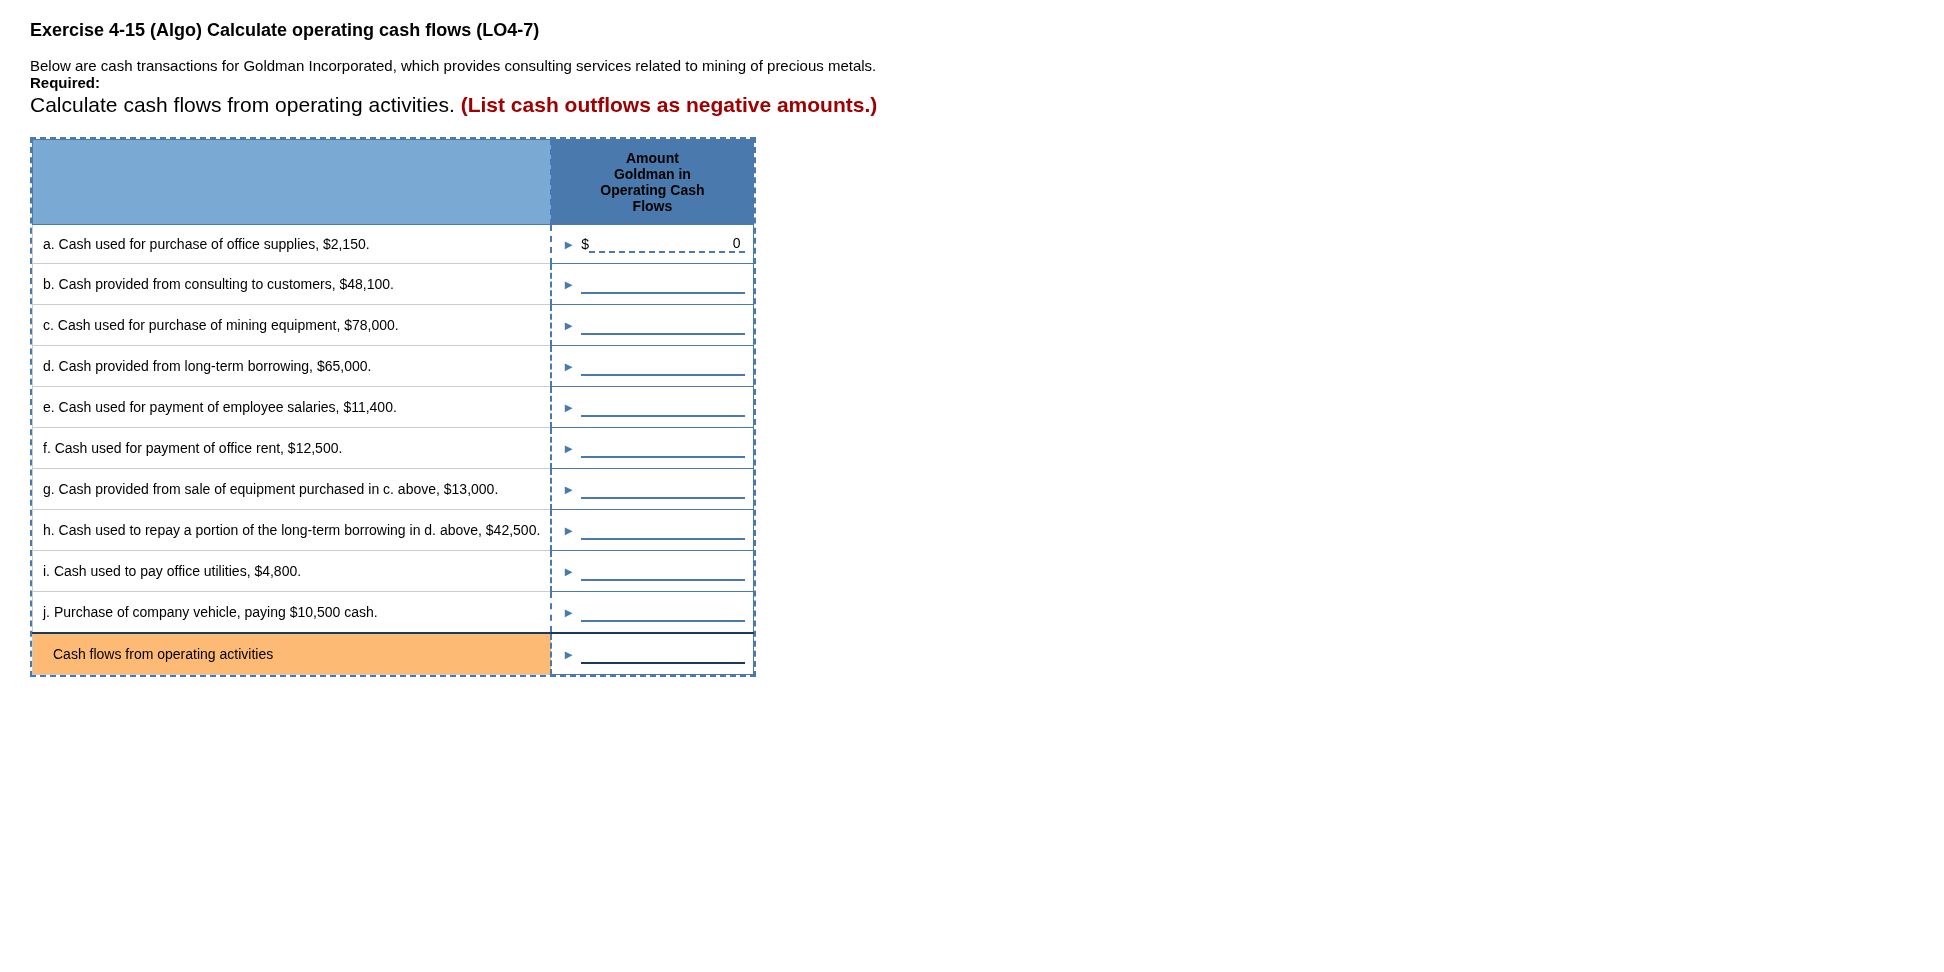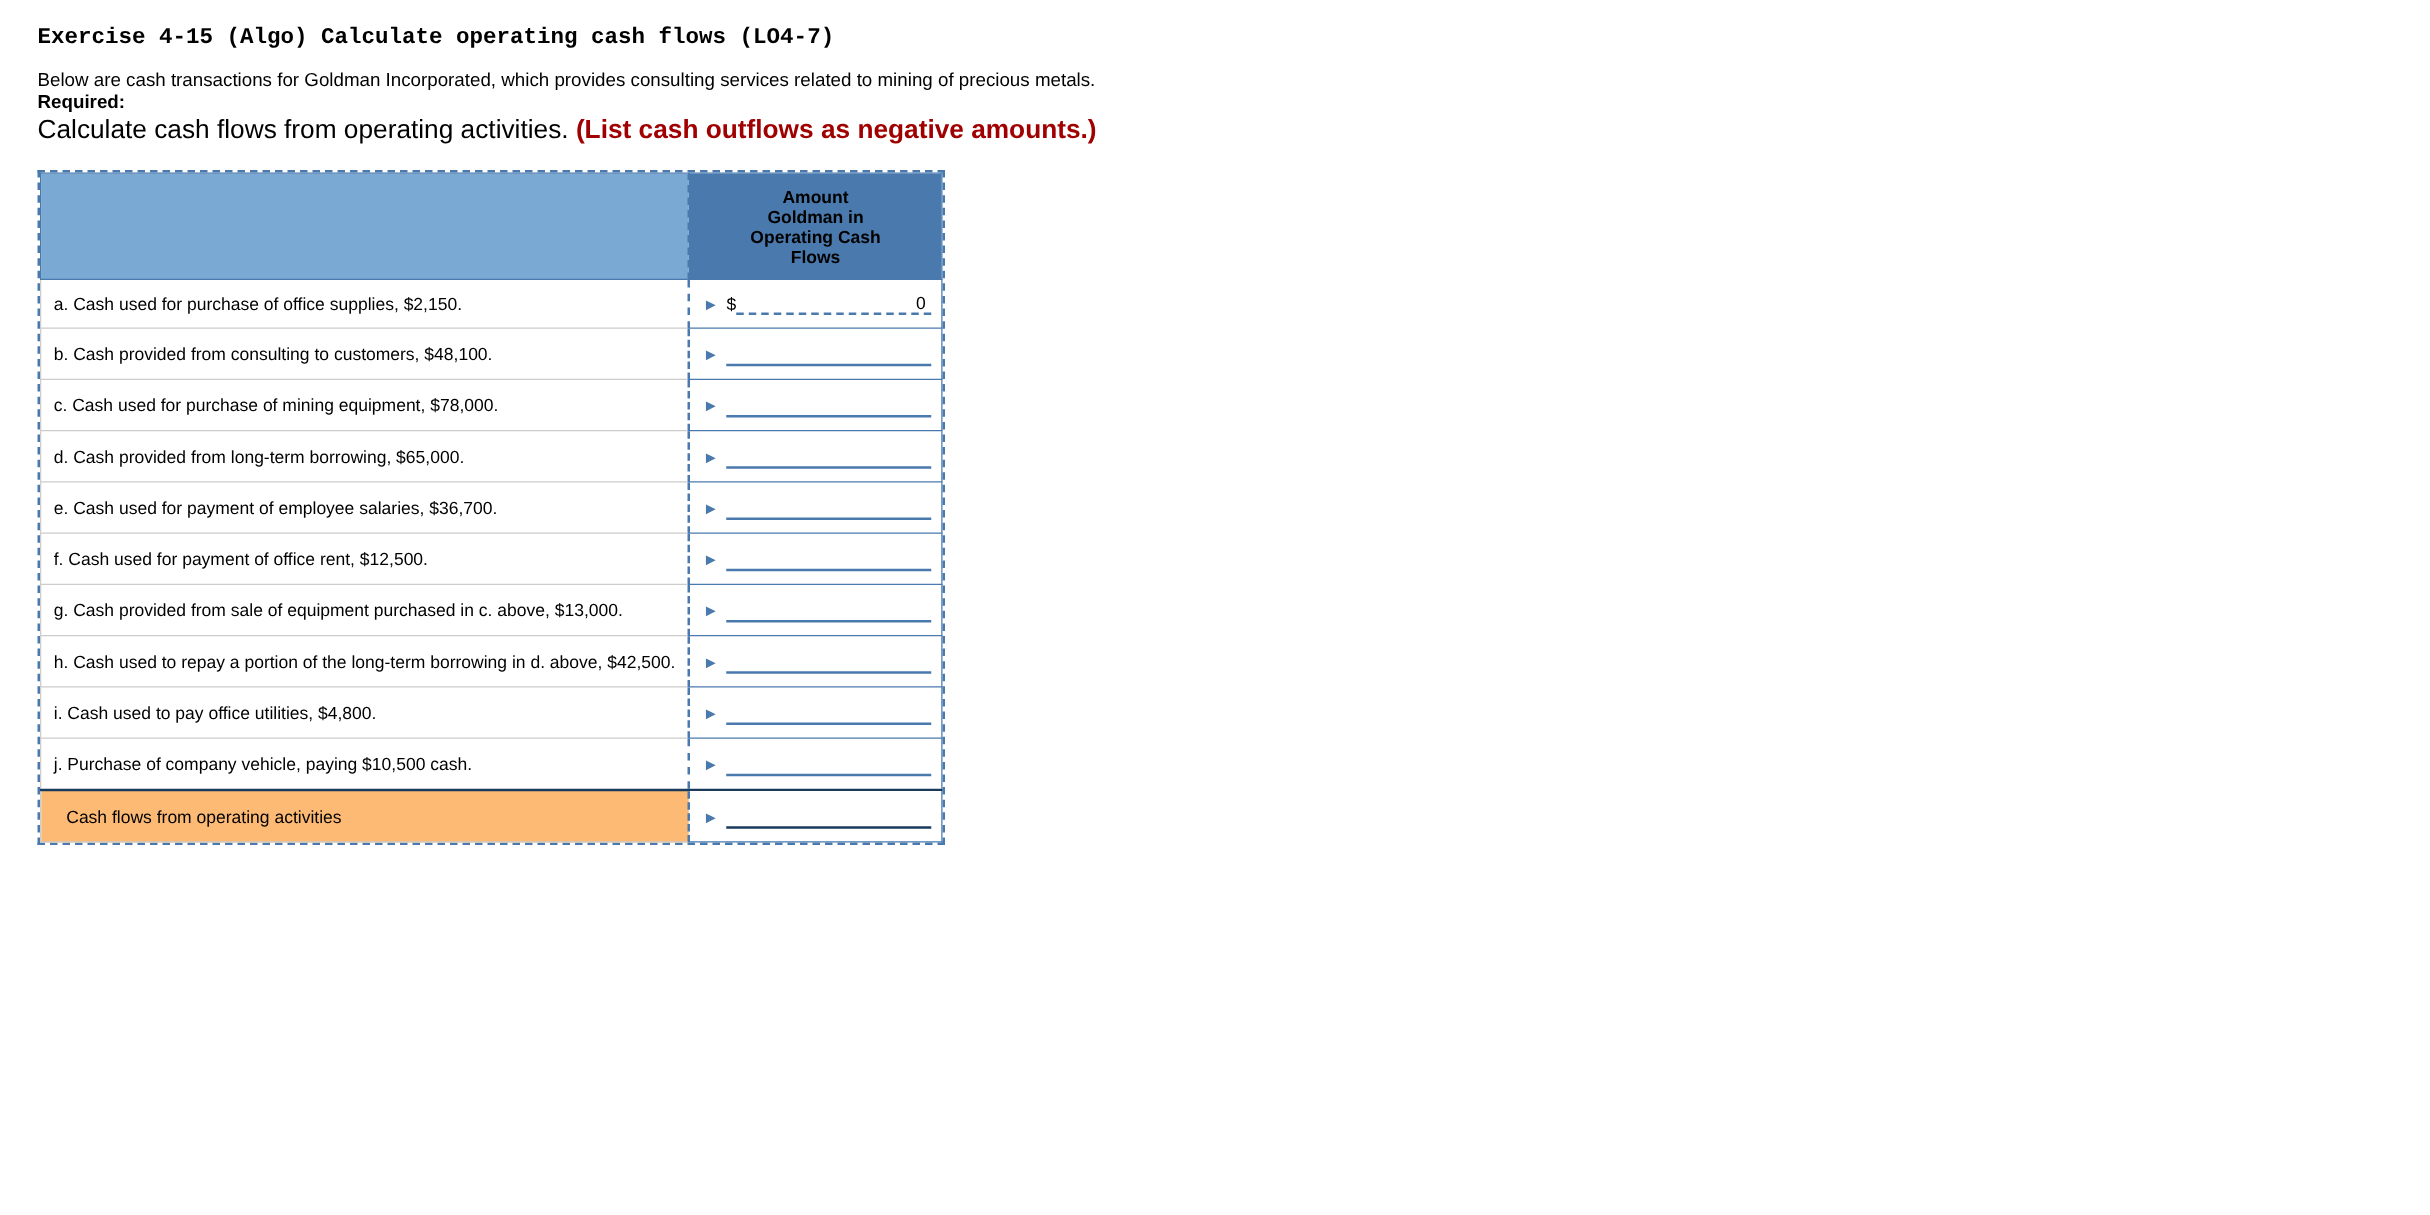--- a/index.html
+++ b/index.html
@@ -12,21 +12,20 @@
       font-size: 15px;
       background: #fff;
       color: #000;
       padding: 20px 30px;
     }
     .page-title {
       font-size: 18px;
       font-weight: bold;
       margin-bottom: 16px;
       color: #000;
-      font-family: Liberation Mono, monospace;
     }
     .intro-text {
       font-size: 15px;
     }
     .required-label {
       font-weight: bold;
       margin-bottom: 2px;
     }
     .instructions {
       margin-bottom: 20px;
@@ -175,21 +174,21 @@
         <tr>
           <td class="desc-cell">d. Cash provided from long-term borrowing, $65,000.</td>
           <td class="amount-cell">
             <div class="amount-input-cell">
               <span class="arrow-indicator">►</span>
               <div style="flex: 1 1 0%; border-bottom: 2px solid rgb(74, 122, 173); height: 20px; margin-left: 4px;"></div>
             </div>
           </td>
         </tr>
         <tr>
-          <td class="desc-cell">e. Cash used for payment of employee salaries, $36,700.</td>
+          <td class="desc-cell">e. Cash used for payment of employee salaries, $11,400.</td>
           <td class="amount-cell">
             <div class="amount-input-cell">
               <span class="arrow-indicator">►</span>
               <div style="flex: 1 1 0%; border-bottom: 2px solid rgb(74, 122, 173); height: 20px; margin-left: 4px;"></div>
             </div>
           </td>
         </tr>
         <tr>
           <td class="desc-cell">f. Cash used for payment of office rent, $12,500.</td>
           <td class="amount-cell">

